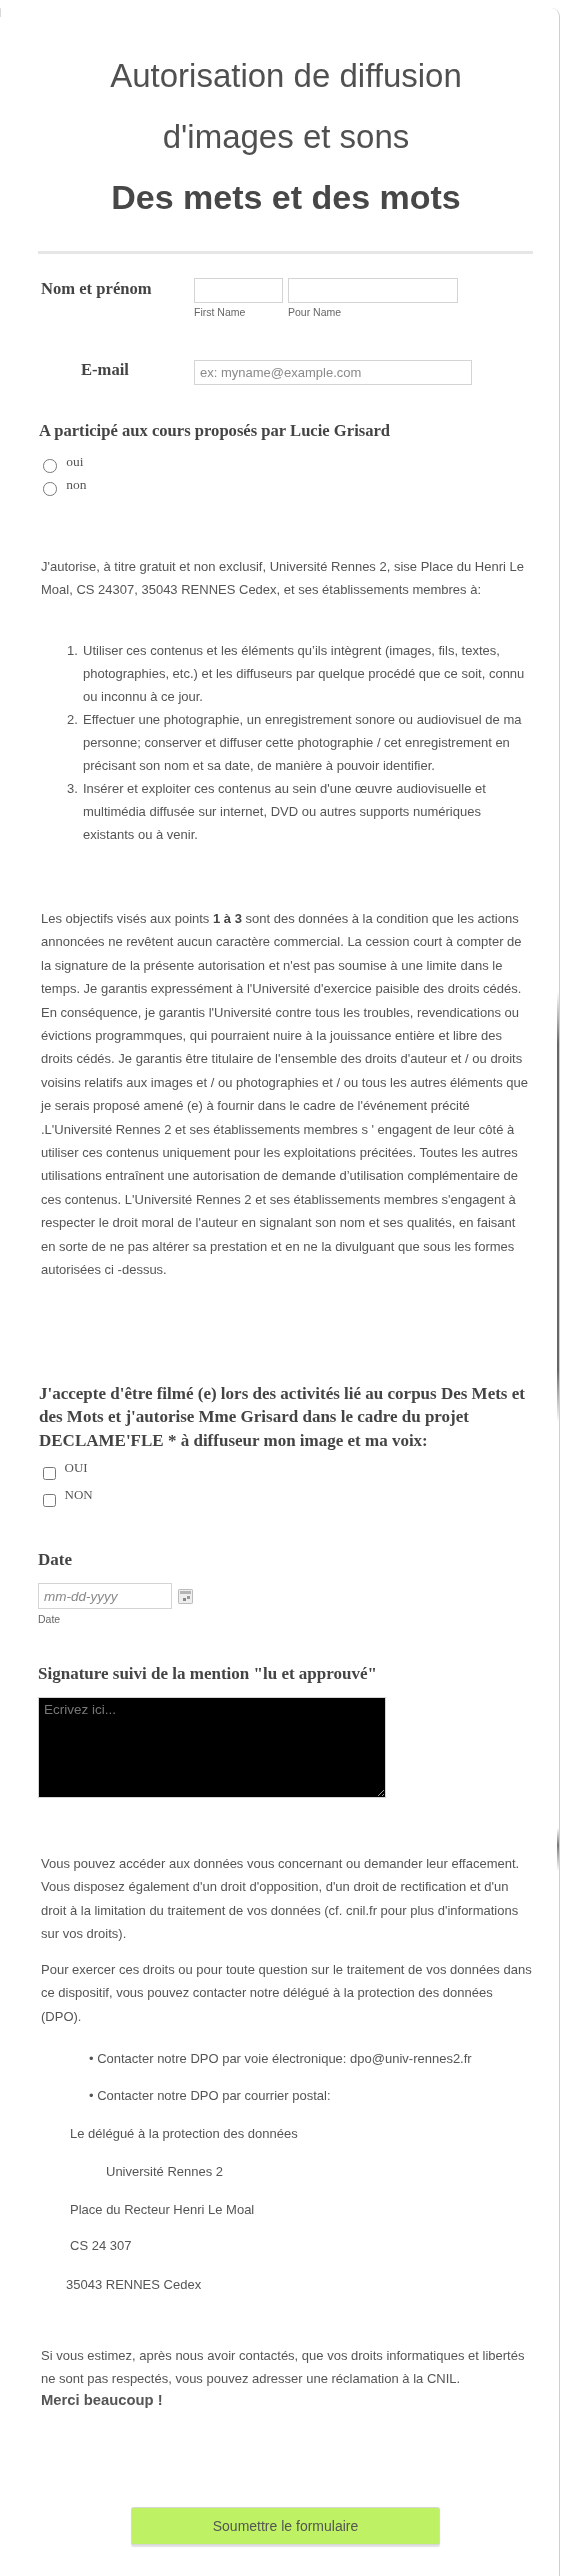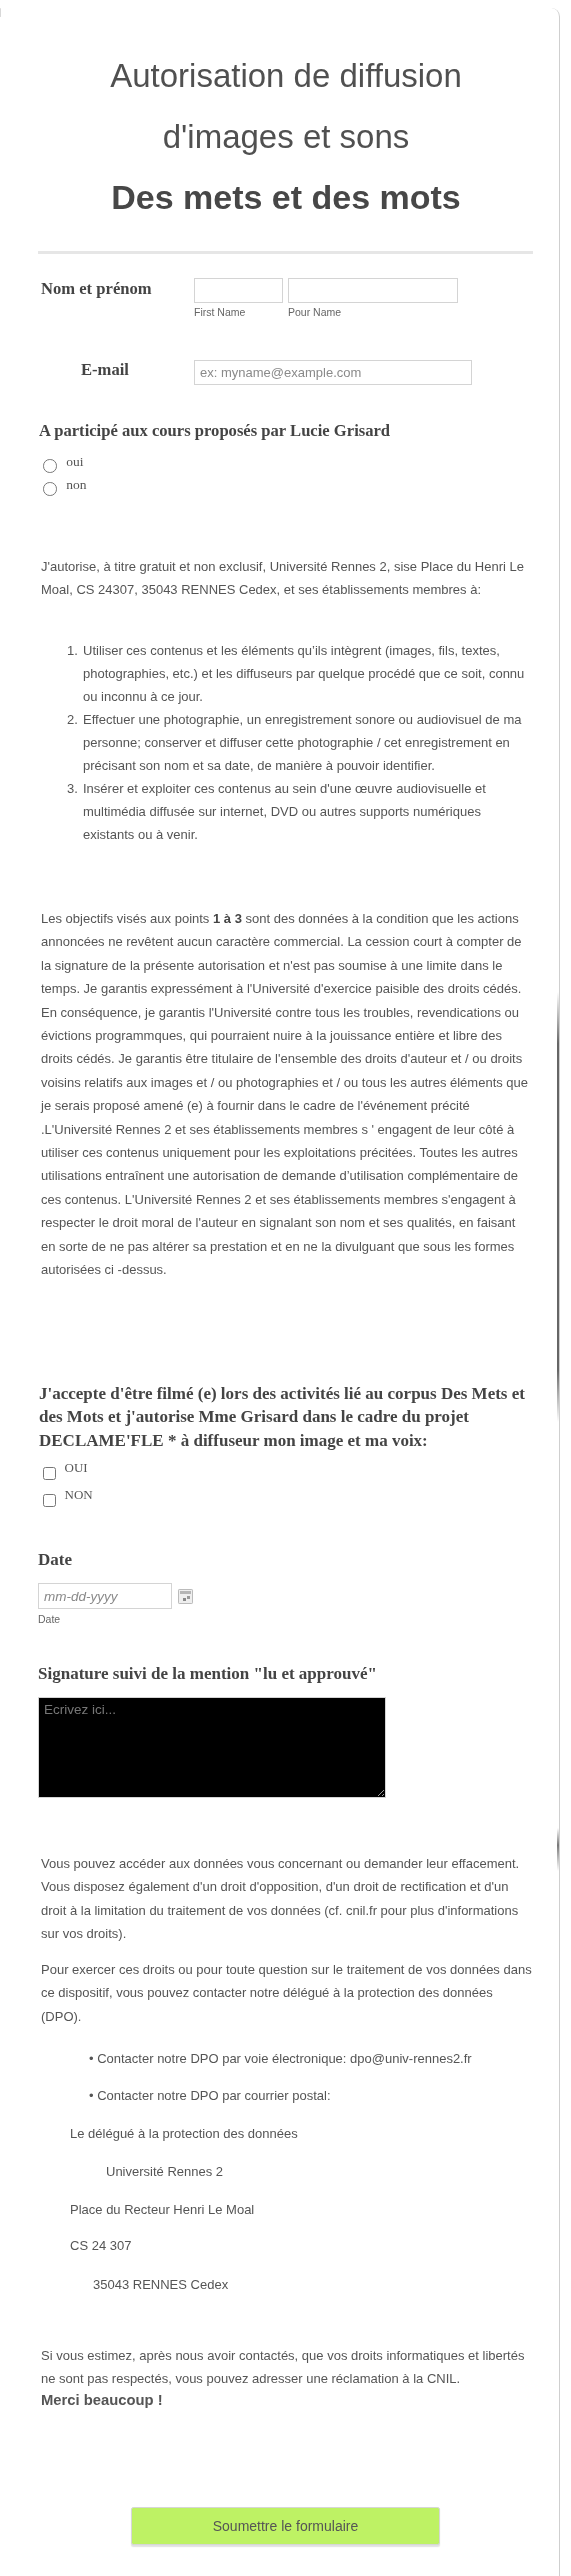--- a/index.html
+++ b/index.html
@@ -80,21 +80,21 @@
   .p3 { top: 1844px; }
   .p4 { top: 1950px; }
   .bullet { position: absolute; left: 89px; font-size: 13px; color: #555; }
   .b1 { top: 2043px; }
   .b2 { top: 2080px; }
   .addr { position: absolute; font-size: 13px; color: #555; }
   .a1 { left: 70px; top: 2118px; }
   .a2 { left: 70px; top: 2156px; margin-left: 36px; }
   .a3 { left: 70px; top: 2194px; }
   .a4 { left: 70px; top: 2230px; }
-  .a5 { left: 66px; top: 2269px; margin-left: 27px; }
+  .a5 { left: 66px; top: 2269px; }
   .p5 { top: 2304px; margin-top: 32px; }
 
   .merci { position: absolute; left: 41px; top: 2384px; font-size: 14.8px; font-weight: 700; color: #555; }
 
   .submit-btn {
     position: absolute; left: 131px; top: 2499px; width: 309px; height: 38px;
     background: #bef264; border: 1.2px solid #d6d6d6; border-radius: 2.5px;
     box-shadow: 0 1.2px 1.2px rgba(0,0,0,0.12);
     font-family: "Liberation Sans", sans-serif; font-size: 14px; color: #555; cursor: pointer;
   }

